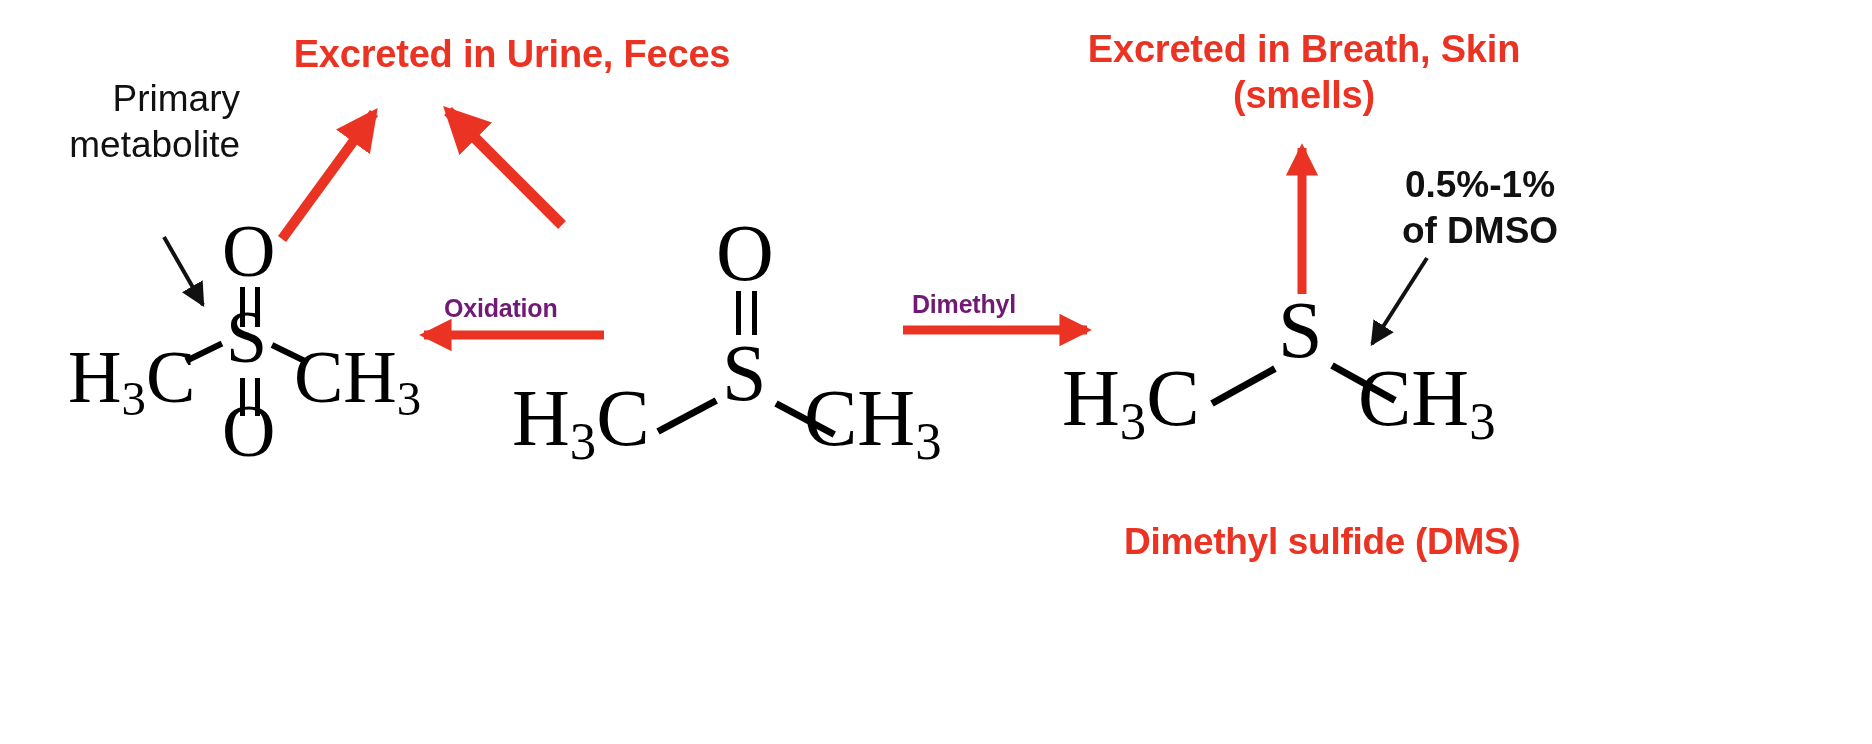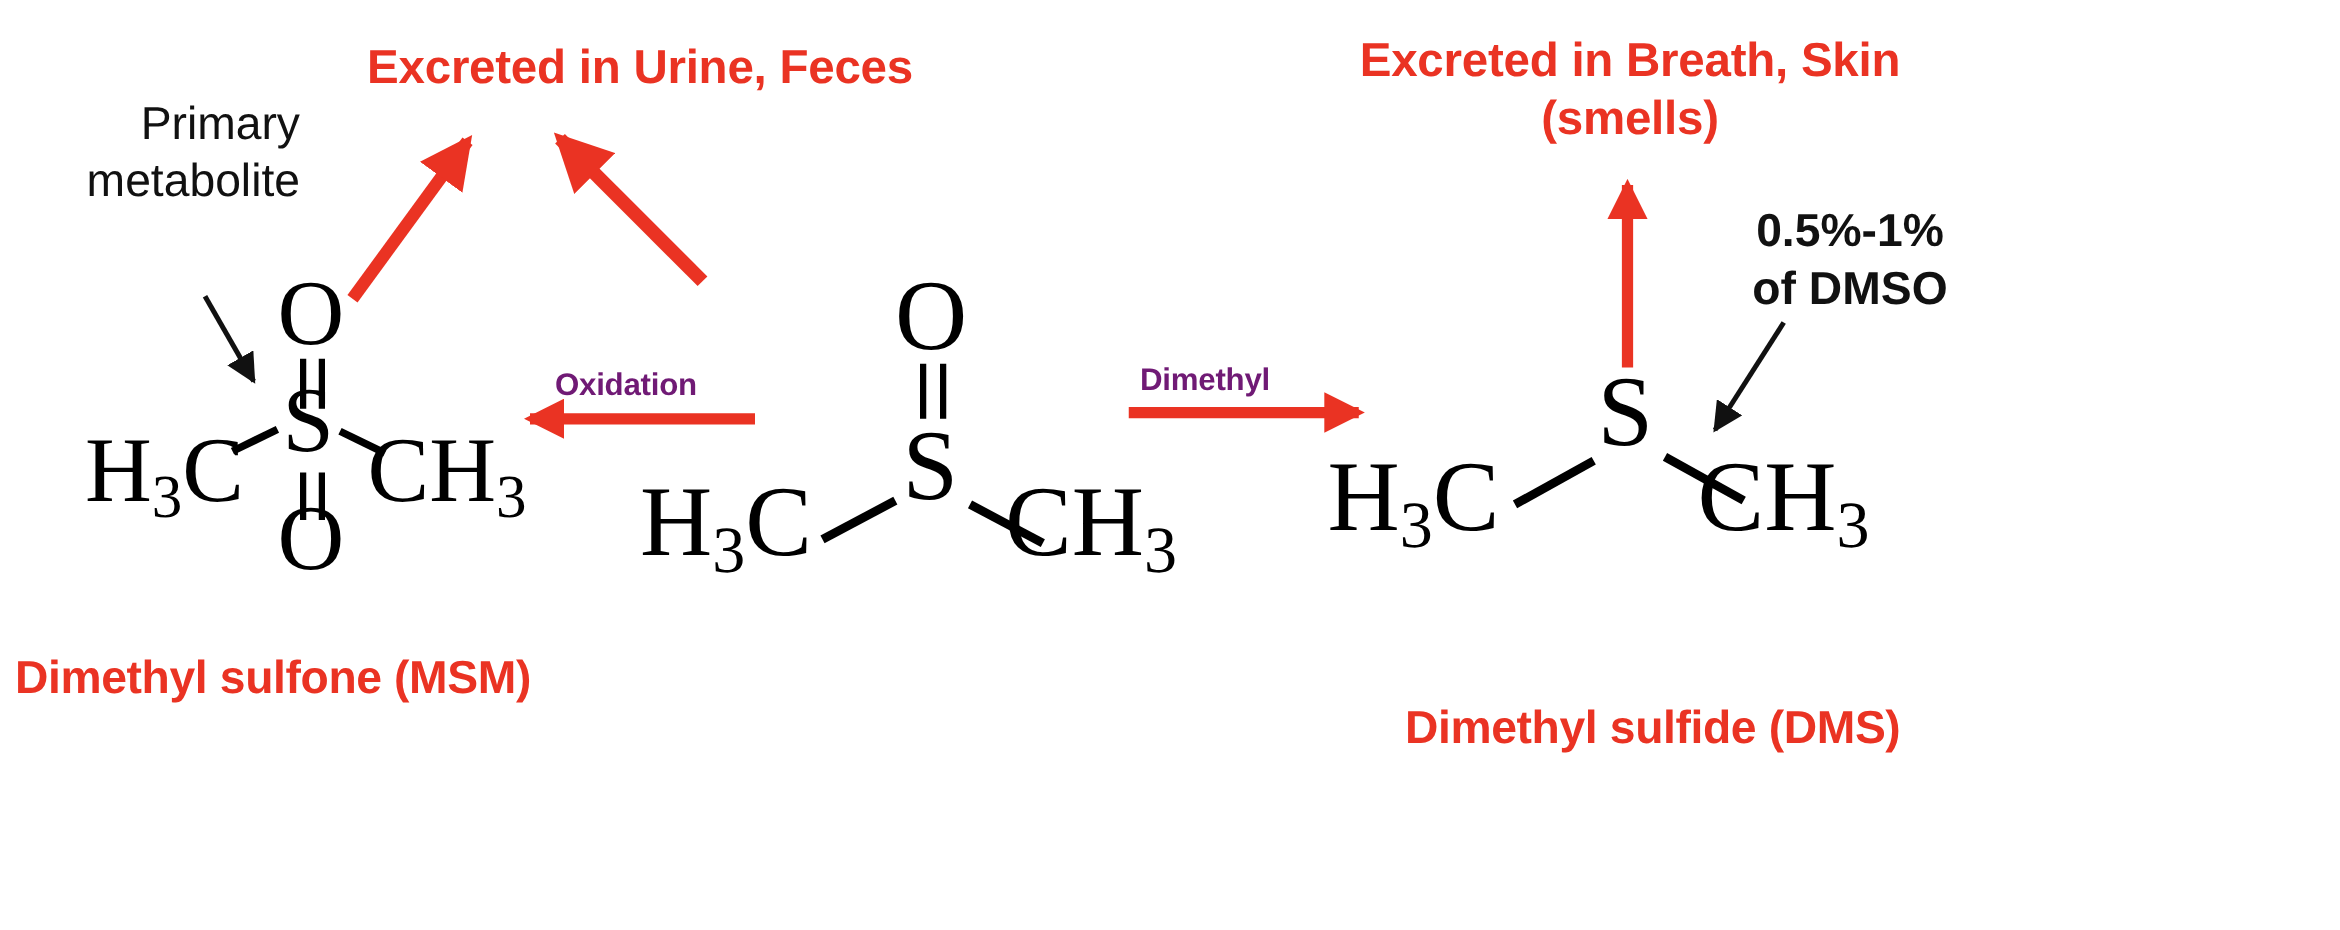--- a/index.html
+++ b/index.html
@@ -176,21 +176,20 @@
     <div class="abs atom" style="left:68px; top:340px;"><span>H</span><span class="sub">3</span><span>C</span></div>
 
     <div class="abs atom" style="left:294px; top:340px;"><span>CH</span><span class="sub">3</span></div>
 
     <div class="bond" style="left:186px; top:358px; width:40px; height:6px;
          transform: rotate(-26deg);"></div>
     <div class="bond" style="left:272px; top:342px; width:40px; height:6px;
          transform: rotate(26deg);"></div>
   </div>
 
-  <div class="abs red-caption" style="left:12px; top:521px;">Dimethyl sulfone  (MSM)</div>
 
   <div class="abs" style="left:480px; top:0px; width:560px; height:560px;">
 
     <div class="abs atom atom-big" style="left:236px; top:213px;">O</div>
 
     <div class="dbl-line" style="left:256px; top:291px; height:44px;"></div>
     <div class="dbl-line" style="left:272px; top:291px; height:44px;"></div>
 
     <div class="abs atom atom-big" style="left:242px; top:333px;">S</div>
 
@@ -212,15 +211,15 @@
     <div class="abs atom atom-big" style="left:22px; top:358px;"><span>H</span><span class="sub">3</span><span>C</span></div>
 
     <div class="abs atom atom-big" style="left:318px; top:358px;"><span>CH</span><span class="sub">3</span></div>
 
     <div class="bond" style="left:172px; top:400px; width:72px; height:7px;
          transform: rotate(-29deg);"></div>
     <div class="bond" style="left:292px; top:362px; width:72px; height:7px;
          transform: rotate(29deg);"></div>
   </div>
 
-  <div class="abs red-caption" style="left:1124px; top:521px;margin-top:40px;">Dimethyl sulfide (DMS)</div>
+  <div class="abs red-caption" style="left:1124px; top:521px;">Dimethyl sulfide (DMS)</div>
 
 </div>
 
 </body></html>

